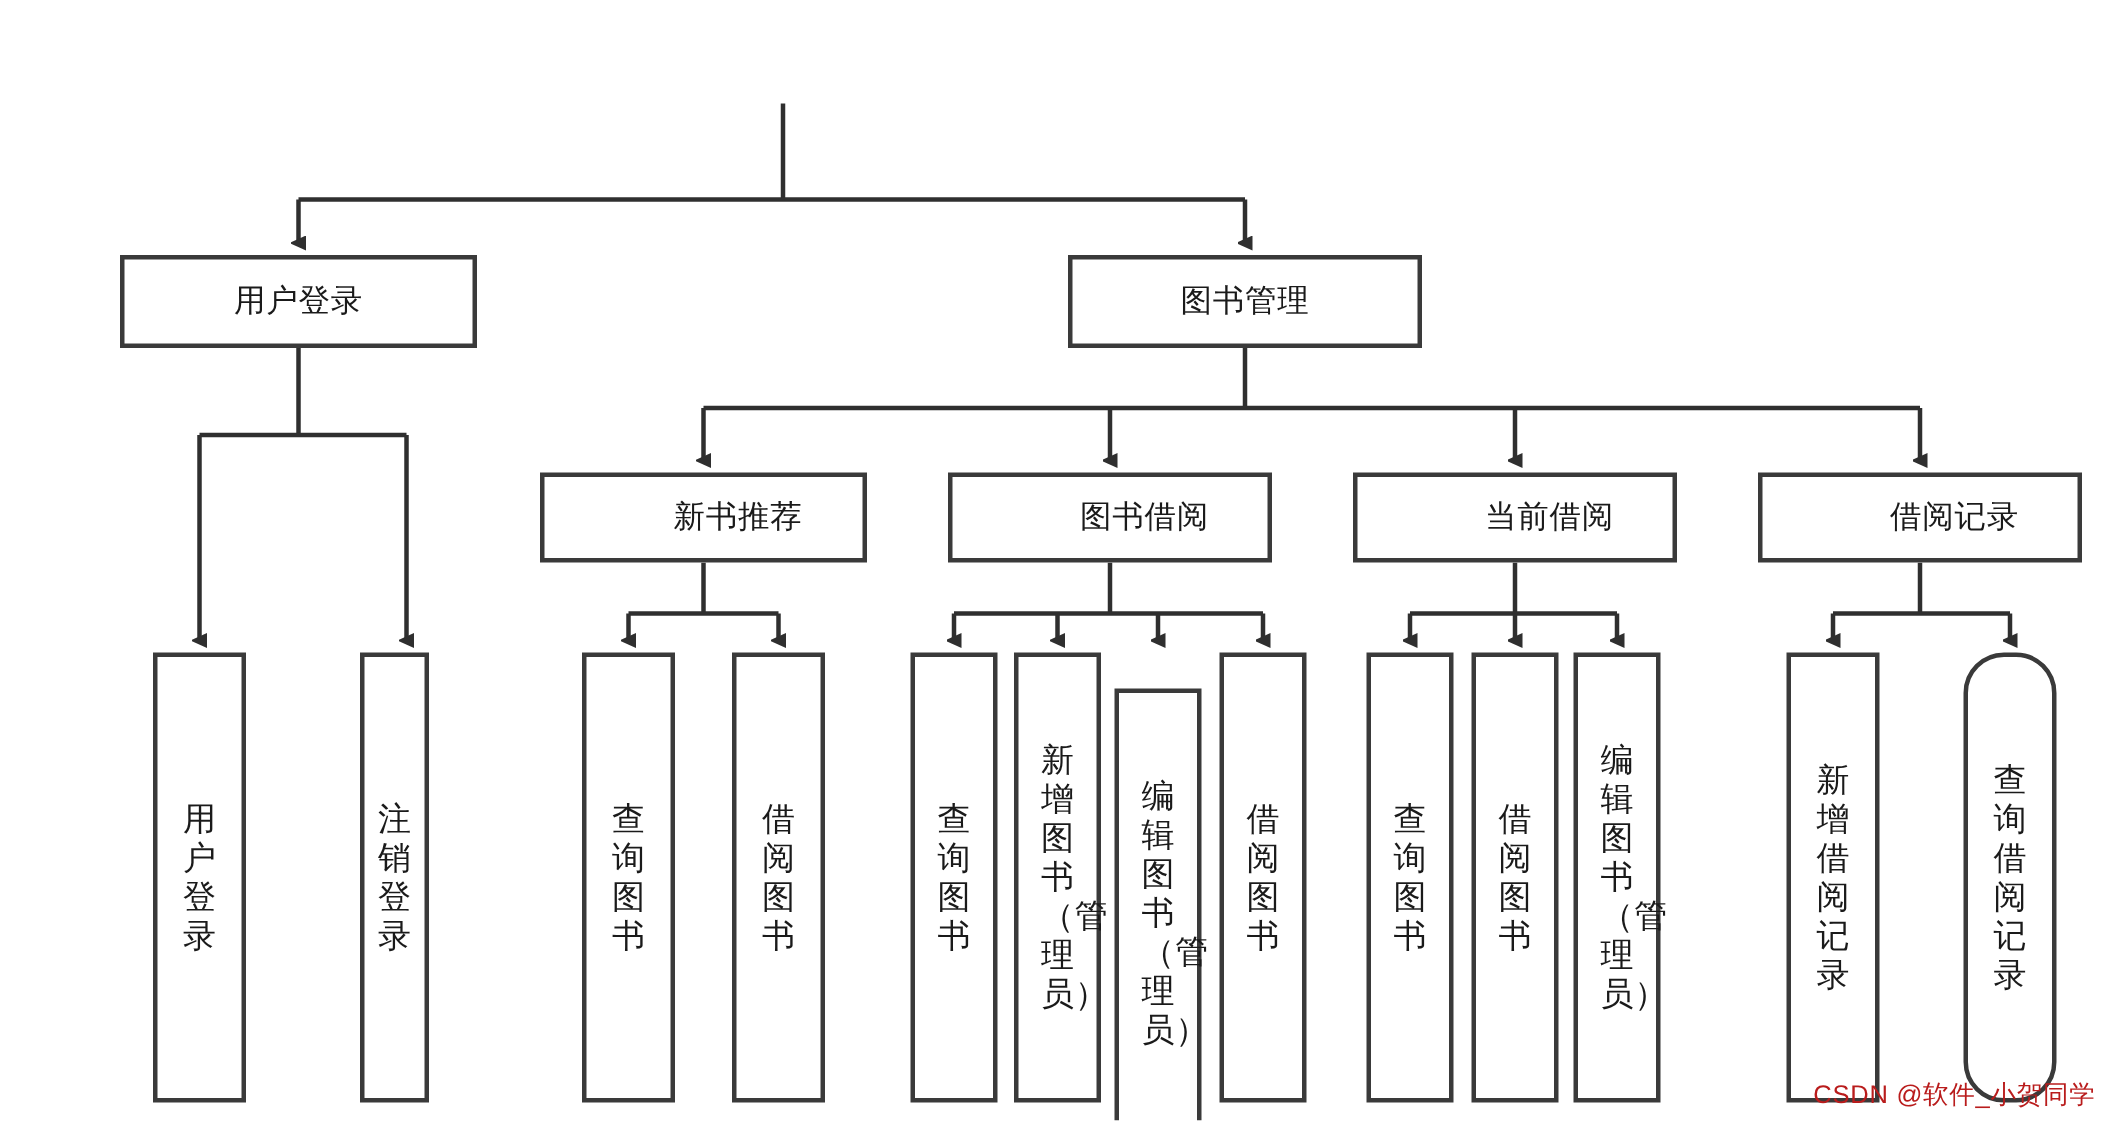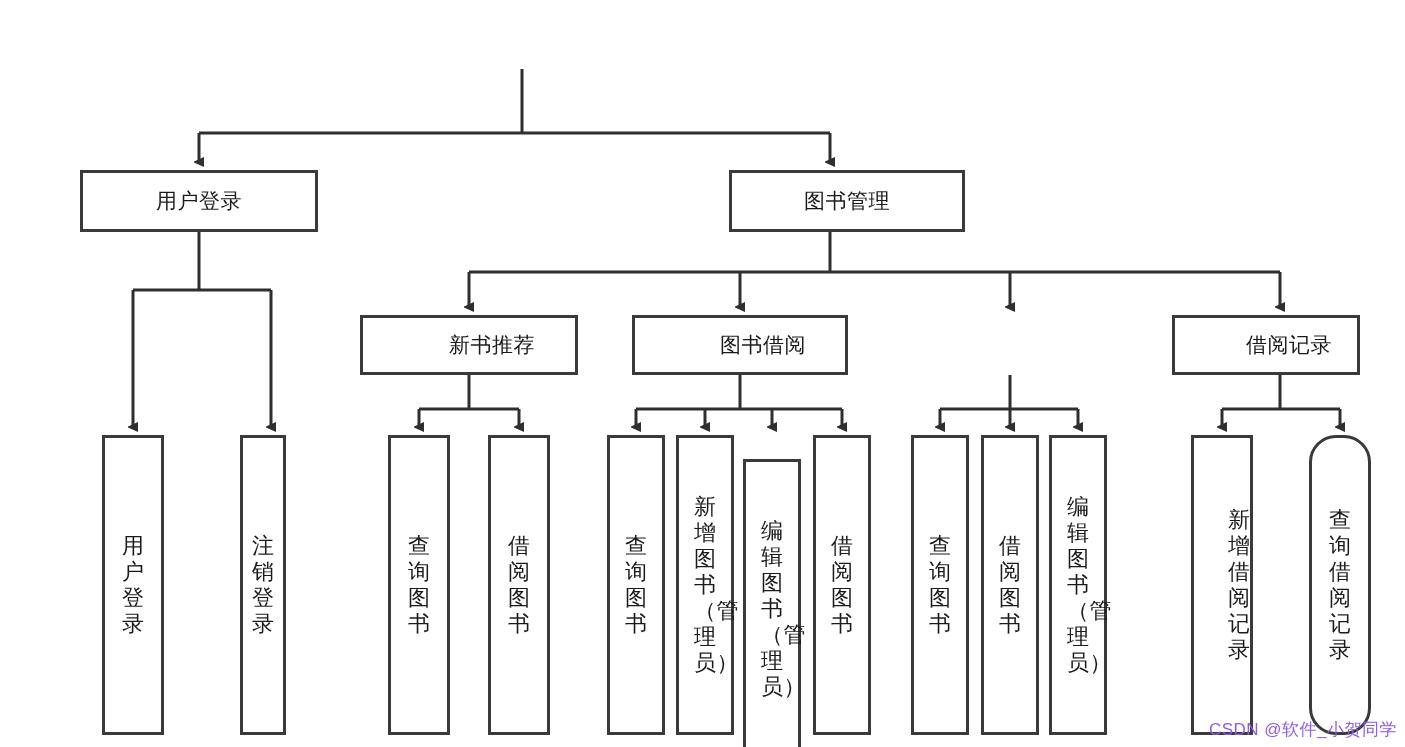--- a/index.html
+++ b/index.html
@@ -41,47 +41,47 @@
     line-height: 1.12;
     letter-spacing: 0.5px;
   }
   
   .n-root { left: 20px; top: 12px; width: 1005px; height: 57px; }
   .n-root .node-label { font-size: 22px; }
   
   .n-l1 { height: 62px; }
   .n-l1 .node-label { font-size: 21px; }
   .n-login { left: 80px; top: 170px; width: 238px; }
-  .n-bookmgmt { left: 712px; top: 170px; width: 236px; margin-left: 17px; }
+  .n-bookmgmt { left: 712px; top: 170px; width: 236px; }
   
   .n-l2 { top: 315px; height: 60px; padding-left: 46px; }
   .n-l2 .node-label { font-size: 21px; }
   .n-new   { left: 360px; width: 218px; }
   .n-borrow{ left: 632px; width: 216px; }
   .n-cur   { left: 902px; width: 216px; }
-  .n-rec   { left: 1172px; width: 188px; }
+  .n-rec   { left: 1172px; width: 216px; }
   
   .leaf {
     top: 435px;
     height: 300px;
     border-width: 3px;
   }
   .leaf .node-label {
     font-size: 22px;
     line-height: 1.18;
     width: 1em;
     word-break: break-all;
     white-space: normal;
   }
   .wm {
     position: absolute;
     right: 8px;
     bottom: 6px;
     font-size: 17px;
-    color: #8b5cf6;
+    color: #b91c1c;
     letter-spacing: 0.5px;
     white-space: nowrap;
   }
 </style>
 </head>
 <body>
 
 <div id="canvas">
 
   <svg id="edges" viewBox="0 0 1405 747">
@@ -142,20 +142,23 @@
   <div class="node n-l1 n-bookmgmt">
     <span class="node-label">图书管理</span>
   </div>
 
   <div class="node n-l2 n-new">
     <span class="node-label">新书推荐</span>
   </div>
   <div class="node n-l2 n-borrow">
     <span class="node-label">图书借阅</span>
   </div>
+  <div class="node n-l2 n-cur">
+    <span class="node-label">当前借阅</span>
+  </div>
   <div class="node n-l2 n-rec">
     <span class="node-label">借阅记录</span>
   </div>
 
   <div class="node leaf" style="left:102px; width:62px;">
     <span class="node-label">用户登录</span>
   </div>
   <div class="node leaf" style="left:240px; width:46px;">
     <span class="node-label">注销登录</span>
   </div>
@@ -183,21 +186,21 @@
   <div class="node leaf" style="left:911px; width:58px;">
     <span class="node-label">查询图书</span>
   </div>
   <div class="node leaf" style="left:981px; width:58px;">
     <span class="node-label">借阅图书</span>
   </div>
   <div class="node leaf" style="left:1049px; width:58px;">
     <span class="node-label">编辑图书（管理员）</span>
   </div>
 
-  <div class="node leaf" style="left:1191px; width:62px;justify-content:flex-end;">
+  <div class="node leaf" style="left:1191px; width:62px;">
     <span class="node-label">新增借阅记录</span>
   </div>
   <div class="node leaf" style="left:1309px; width:62px;border-radius:27px;">
     <span class="node-label">查询借阅记录</span>
   </div>
 
   <div class="wm">CSDN @软件_小贺同学</div>
 </div>
 
 </body></html>

